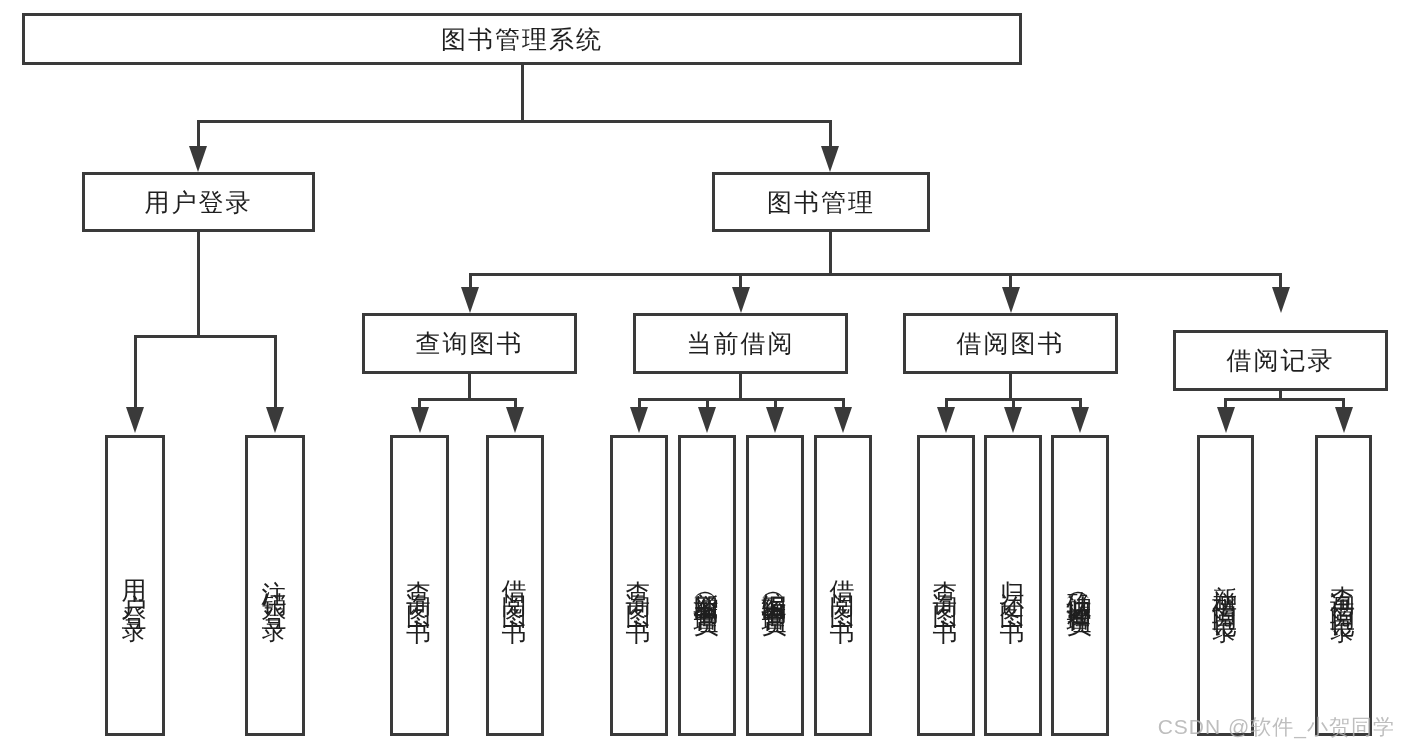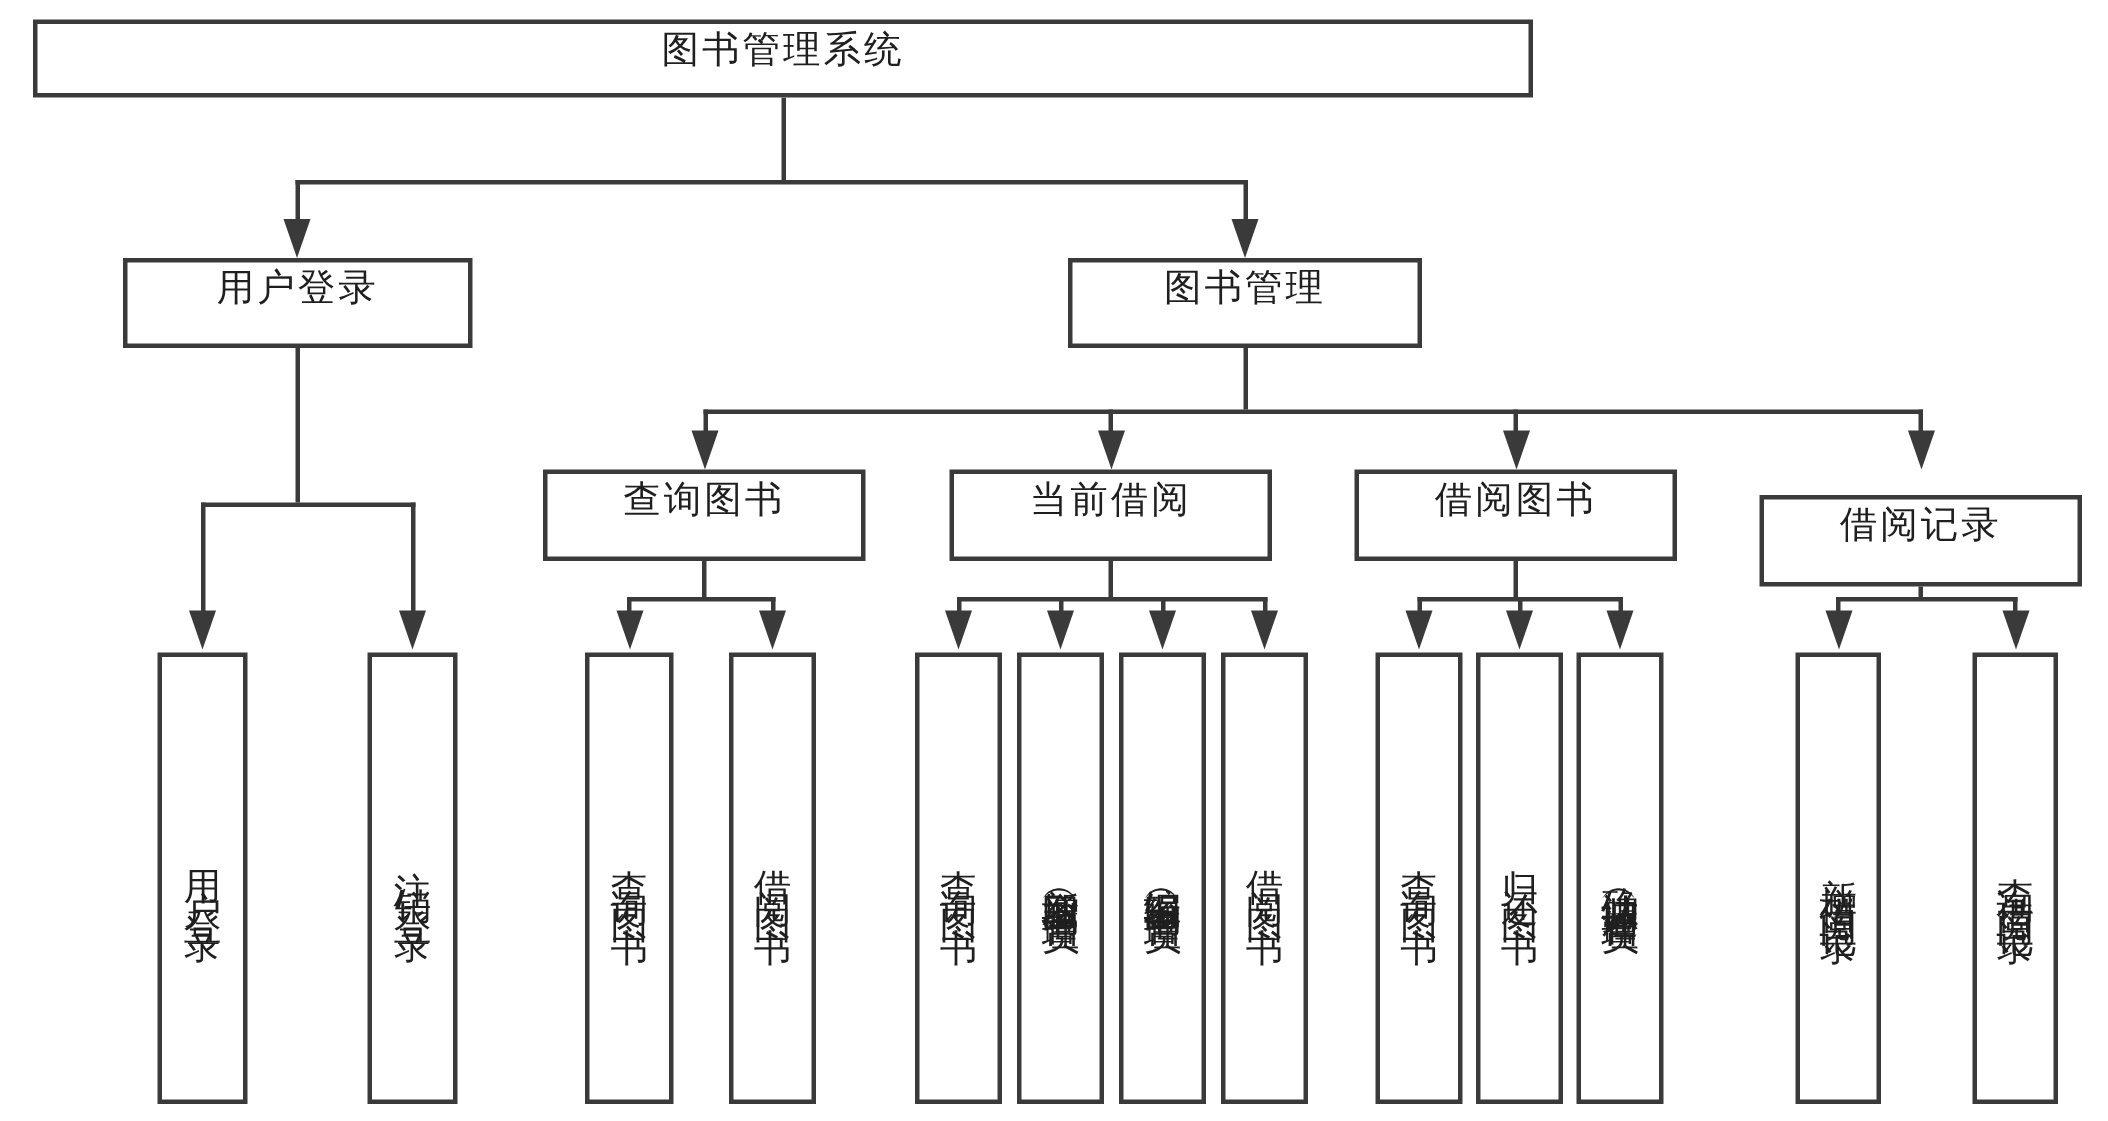--- a/index.html
+++ b/index.html
@@ -24,21 +24,21 @@
     position:absolute;width:0;height:0;
     border-left:9px solid transparent;
     border-right:9px solid transparent;
     border-top:26px solid var(--line);
   }
   
   .node{
     position:absolute;
     border:3px solid var(--line);
     background:#fff;
-    display:flex;align-items:flex-start;justify-content:center;
+    display:flex;align-items:center;justify-content:center;
     color:var(--text);
   }
   .node .hlabel{
     font-size:25px;letter-spacing:2px;white-space:nowrap;
   }
   .leaf{
     position:absolute;
     top:435px;height:301px;
     border:3px solid var(--line);
     background:#fff;
@@ -130,21 +130,21 @@
   <div class="vline" style="left:1342px;top:398px;height:11px;"></div>
   <div class="arrow" style="left:1334.5px;top:407px;"></div>
 
   <div class="node" style="left:22px;top:13px;width:1000px;height:52px;">
     <span class="hlabel">图书管理系统</span>
   </div>
 
   <div class="node" style="left:82px;top:172px;width:233px;height:60px;">
     <span class="hlabel">用户登录</span>
   </div>
-  <div class="node" style="left:712px;top:172px;width:236px;height:60px;">
+  <div class="node" style="left:712px;top:172px;width:218px;height:60px;">
     <span class="hlabel">图书管理</span>
   </div>
 
   <div class="node" style="left:362px;top:313px;width:215px;height:61px;">
     <span class="hlabel">查询图书</span>
   </div>
   <div class="node" style="left:633px;top:313px;width:215px;height:61px;">
     <span class="hlabel">当前借阅</span>
   </div>
   <div class="node" style="left:903px;top:313px;width:215px;height:61px;">
@@ -191,14 +191,15 @@
     <span class="vtext sp-tight">确认归还（管理员）</span>
   </div>
 
   <div class="leaf" style="left:1197px;width:57px;">
     <span class="vtext sp-mid">新增借阅记录</span>
   </div>
   <div class="leaf" style="left:1315px;width:57px;">
     <span class="vtext sp-mid">查询借阅记录</span>
   </div>
 
+  <div class="watermark">CSDN @软件_小贺同学</div>
 
 </div>
 
 </body></html>

